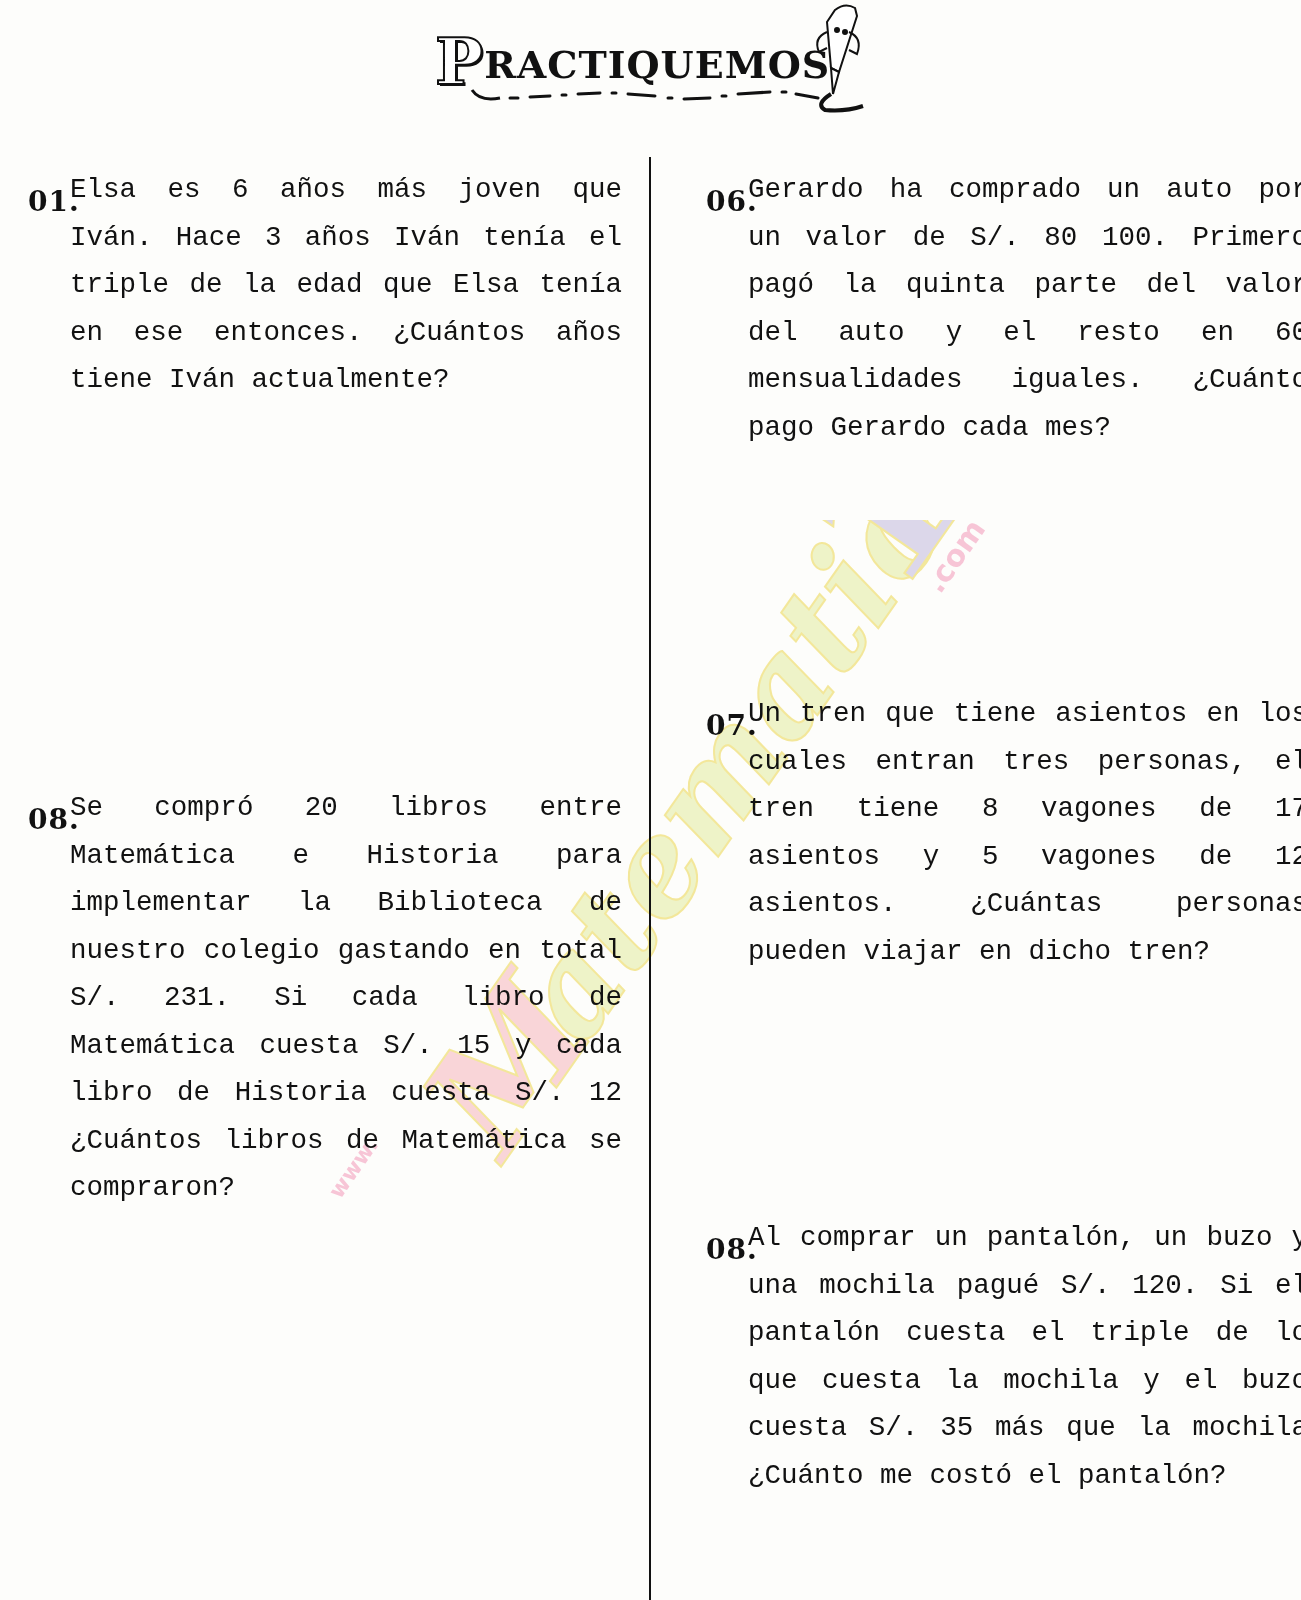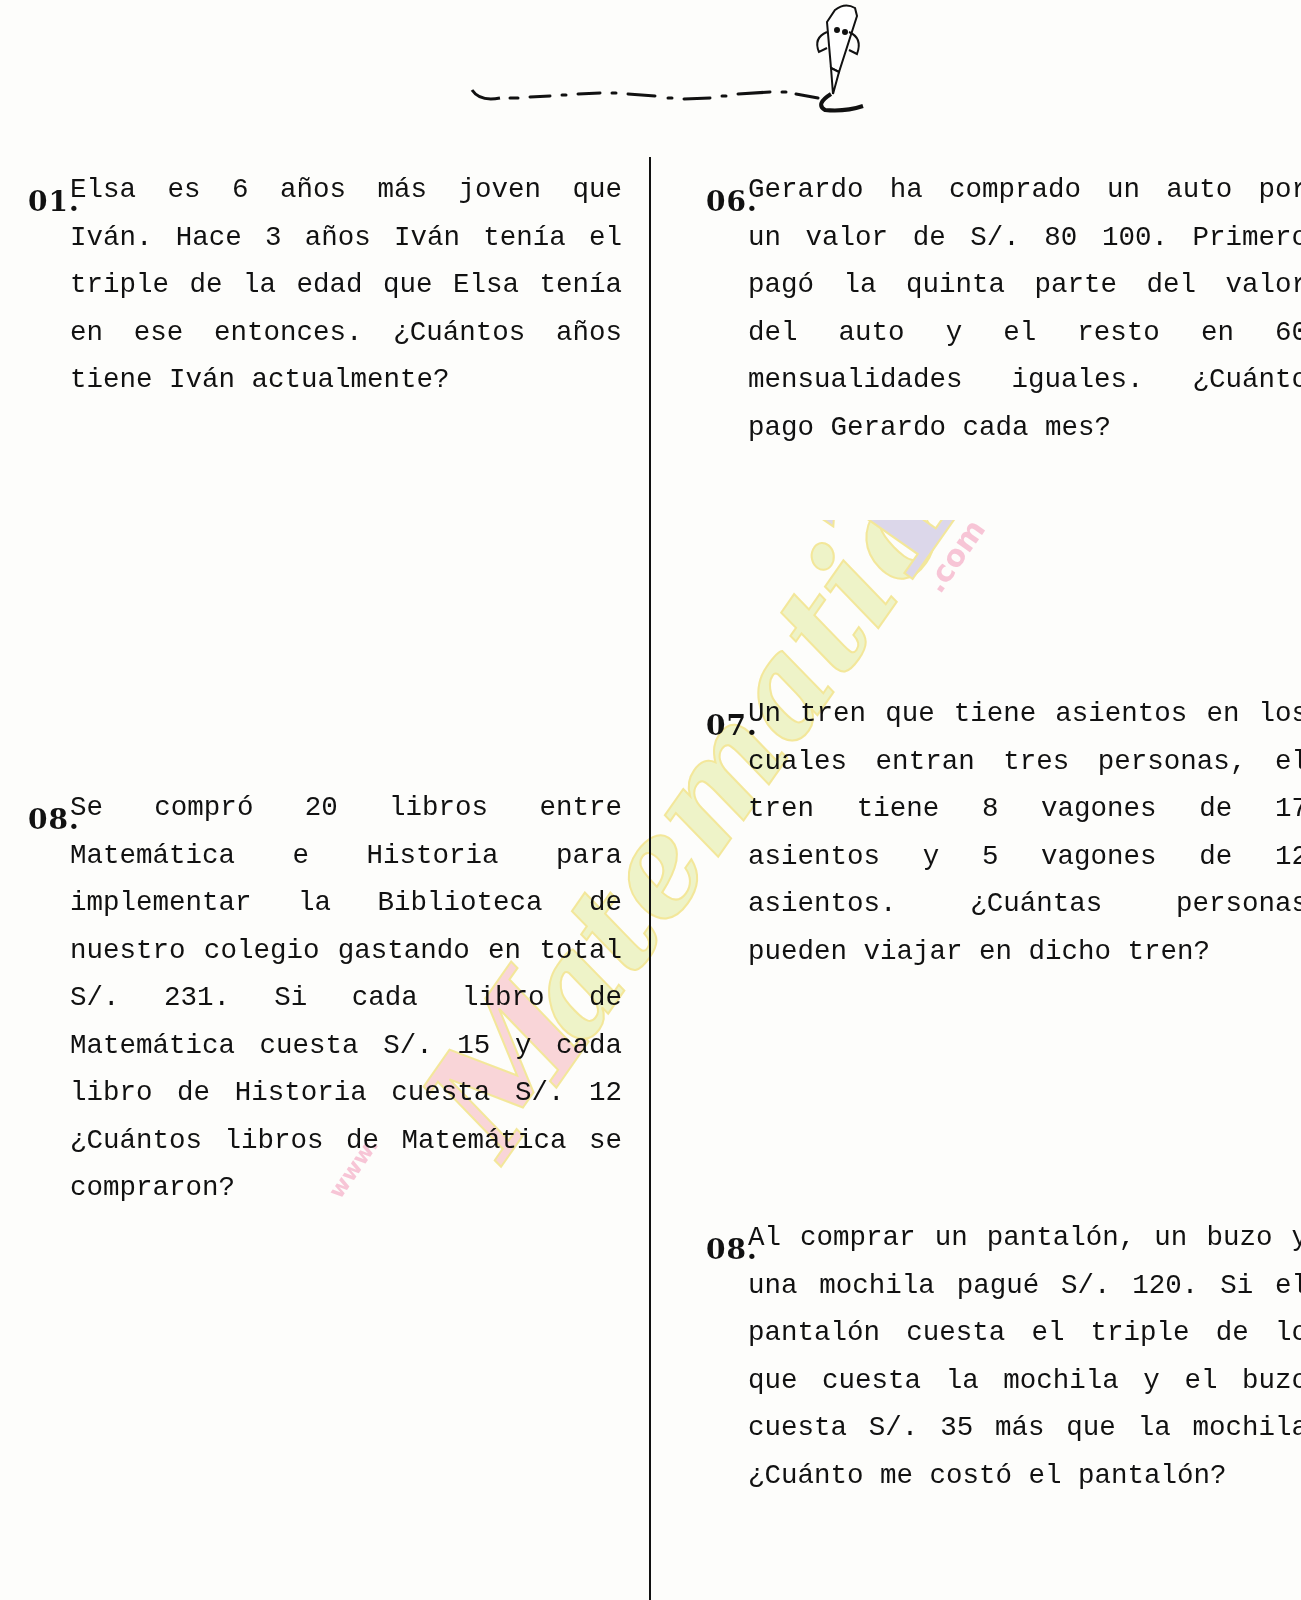--- a/index.html
+++ b/index.html
@@ -126,20 +126,23 @@
     <text x="-190" y="40" font-family="DejaVu Serif, serif" font-style="italic" font-weight="bold" font-size="130" fill="#eef3c8" stroke="#f3e79a" stroke-width="2">atematica</text>
     <text x="360" y="40" font-family="DejaVu Serif, serif" font-weight="bold" font-size="170" fill="#dcd7ea" stroke="#f3e79a" stroke-width="2">1</text>
   </g>
   <text x="40" y="680" transform="rotate(-55 40 680)" font-family="DejaVu Sans, sans-serif" font-weight="bold" font-size="22" fill="#f7c5d6">www.</text>
   <text x="640" y="75" transform="rotate(-55 640 75)" font-family="DejaVu Sans, sans-serif" font-weight="bold" font-size="30" fill="#f7c5d6">.com</text>
 </svg>
 
 <div class="content-layer">
 
   <div class="banner">
+    <div class="banner-title">
+      <span class="cap">P</span><span class="rest">RACTIQUEMOS</span>
+    </div>
     <svg class="banner-dash" viewBox="0 0 350 20" xmlns="http://www.w3.org/2000/svg">
       <path d="M2 4 Q 10 16 30 12" stroke="#111" stroke-width="3" fill="none"></path>
       <path d="M40 12 L48 12 M60 11 L80 10 M92 9 L96 9 M108 8 L130 7 M142 7 L146 7 M158 8 L185 10 M198 12 L202 12 M214 13 L240 12 M252 10 L256 10 M268 8 L300 6 M312 6 L316 6 M326 8 L348 12" stroke="#111" stroke-width="3" fill="none" stroke-linecap="round"></path>
     </svg>
     <svg class="pencil" viewBox="0 0 65 112" xmlns="http://www.w3.org/2000/svg">
       <g stroke="#111" stroke-width="2" fill="#fff">
         <path d="M30 8 Q 40 0 50 6 L 52 14 L 34 70 L 26 66 L 22 20 Z"></path>
         <path d="M26 66 L 34 70 L 28 92 Z" fill="#fff"></path>
         <path d="M22 30 Q 8 36 14 50 L 22 46" fill="none"></path>
         <path d="M44 30 Q 58 36 52 52 L 44 48" fill="none"></path>

